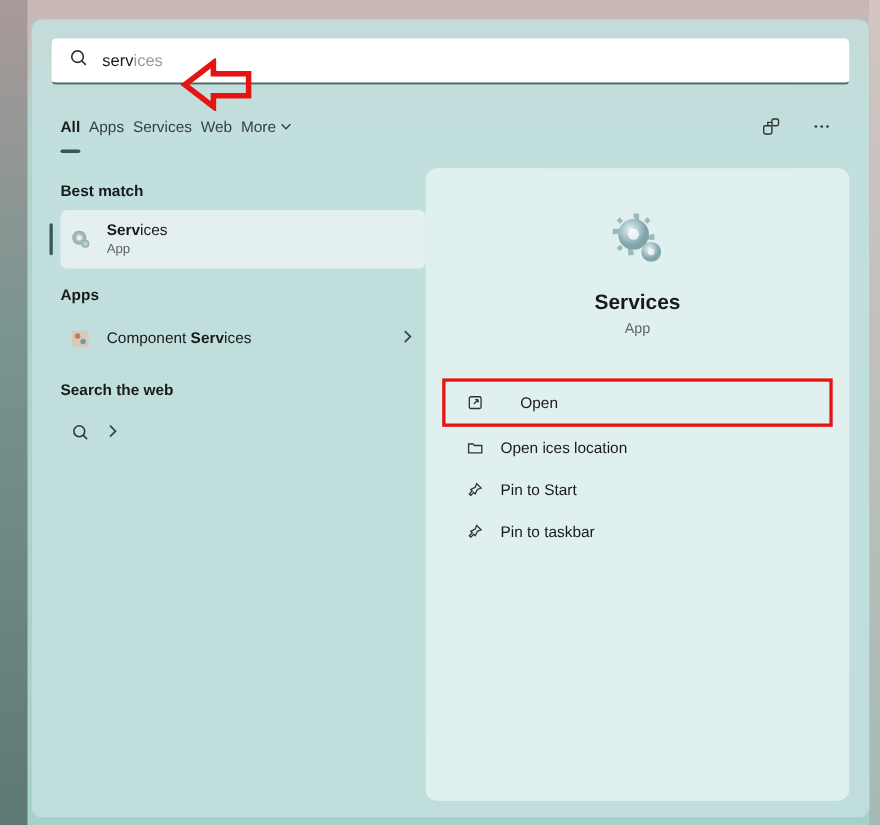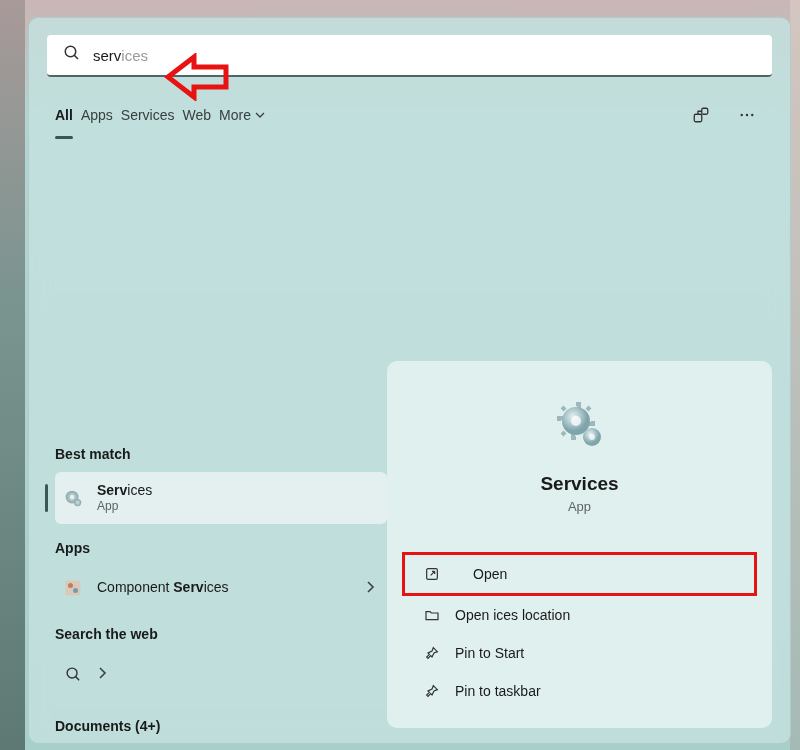--- a/index.html
+++ b/index.html
@@ -10,21 +10,21 @@
     .search-box { margin: 17px 18px 0 18px; height: 42px; background: #fff; border-radius: 4px; border-bottom: 2px solid #4a6966; display: flex; align-items: center; padding: 0 16px; gap: 12px; }
     .search-box .icon-wrap { color: #333; flex-shrink: 0; }
     .arrow-annot { position: absolute; left: 135px; top: 35px; pointer-events: none; }
     .filters { display: flex; align-items: center; margin: 22px 26px 0 26px; gap: 8px; height: 32px; }
     .filter-tab { font-size: 14px; color: #374140; cursor: pointer; height: 32px; display: flex; align-items: center; position: relative; }
     .filter-tab.active { font-weight: 600; color: #1a1a1a; }
     .filter-tab.active::after { content: ""; position: absolute; bottom: -8px; left: 0; right: 0; height: 3px; background: #3a5754; border-radius: 2px; }
     .filter-tab svg { margin-left: 4px; }
     .filter-right { margin-left: auto; display: flex; gap: 12px; align-items: center; }
     .icon-btn { width: 34px; height: 34px; display: flex; align-items: center; justify-content: center; cursor: pointer; border-radius: 4px; color: #333; }
-    .content { display: flex; margin-top: 18px; height: calc(100% - 130px); align-items: flex-end; }
+    .content { display: flex; margin-top: 18px; height: calc(100% - 130px); }
     .left { flex: 0 0 358px; padding: 0 0 0 26px; }
     .section-title { font-size: 14px; font-weight: 600; color: #1a1a1a; margin: 16px 0 10px 0; }
     .result-item { display: flex; align-items: center; padding: 10px 12px 10px 6px; border-radius: 6px; cursor: pointer; gap: 12px; position: relative; }
     .result-item.selected { background: rgba(255,255,255,0.55); }
     .result-item.selected::before { content: ""; position: absolute; left: -10px; top: 12px; bottom: 12px; width: 3px; background: #3a5754; border-radius: 2px; }
     .result-icon { width: 24px; height: 24px; display: flex; align-items: center; justify-content: center; flex-shrink: 0; }
     .result-text { flex: 1; line-height: 1.25; }
     .result-label { font-size: 14px; color: #1a1a1a; }
     .result-label .bold { font-weight: 600; }
     .result-sub { font-size: 12px; color: #5c6463; }
@@ -140,21 +140,20 @@
           <svg width="17" height="17" viewBox="0 0 24 24" fill="none" stroke="#333" stroke-width="2">
               <circle cx="10" cy="10" r="7"></circle>
               <line x1="20" y1="20" x2="15" y2="15"></line>
             </svg>
         </span>
         <span class="chevron"><svg width="10" height="12" viewBox="0 0 10 12">
               <path d="M3 1 L8 6 L3 11" fill="none" stroke="currentColor" stroke-width="1.6"></path>
             </svg></span>
       </div>
 
-      <div class="section-title" style="margin-top:22px">Documents (4+)</div>
     </div>
 
     <div class="right">
       <div class="detail-card">
         <div class="detail-icon">
           <svg width="56" height="56" viewBox="0 0 56 56">
               <defs>
                 <radialGradient id="g2" cx="40%" cy="35%">
                   <stop offset="0%" stop-color="#e8f2f4"></stop>
                   <stop offset="100%" stop-color="#7fa5ab"></stop>

